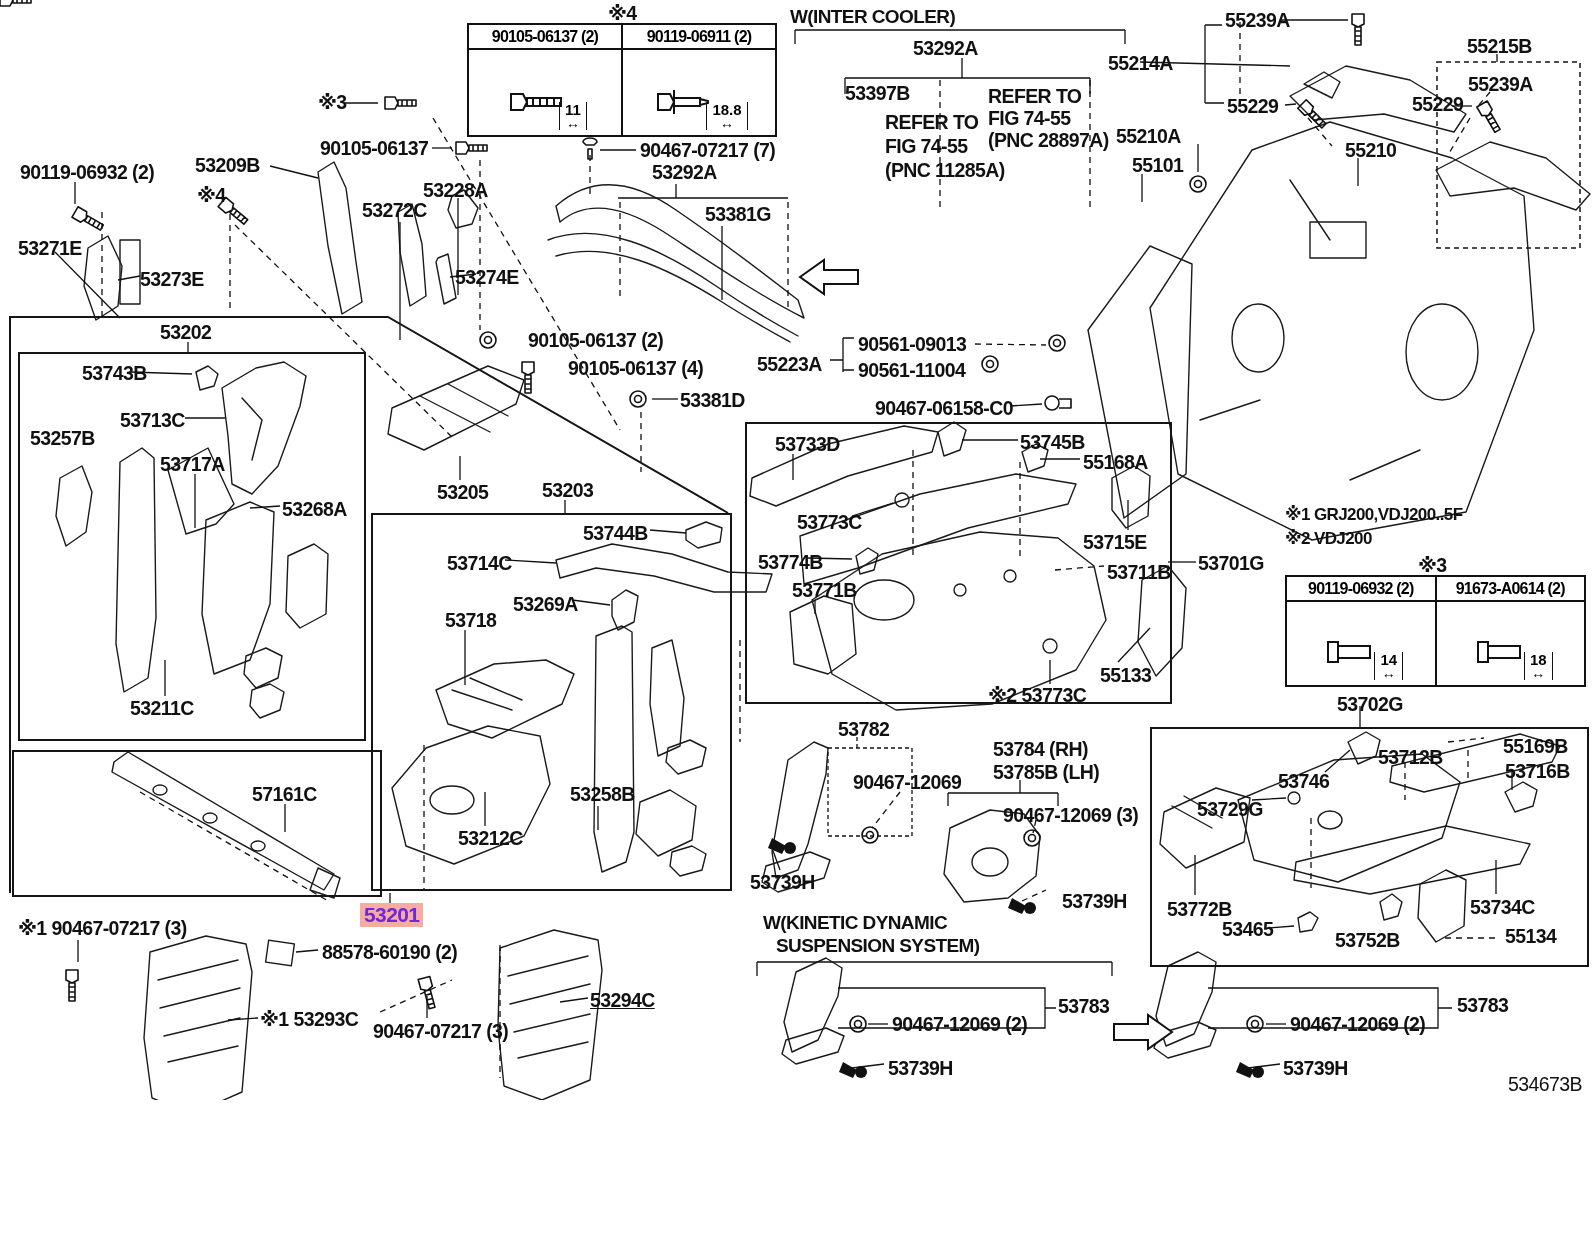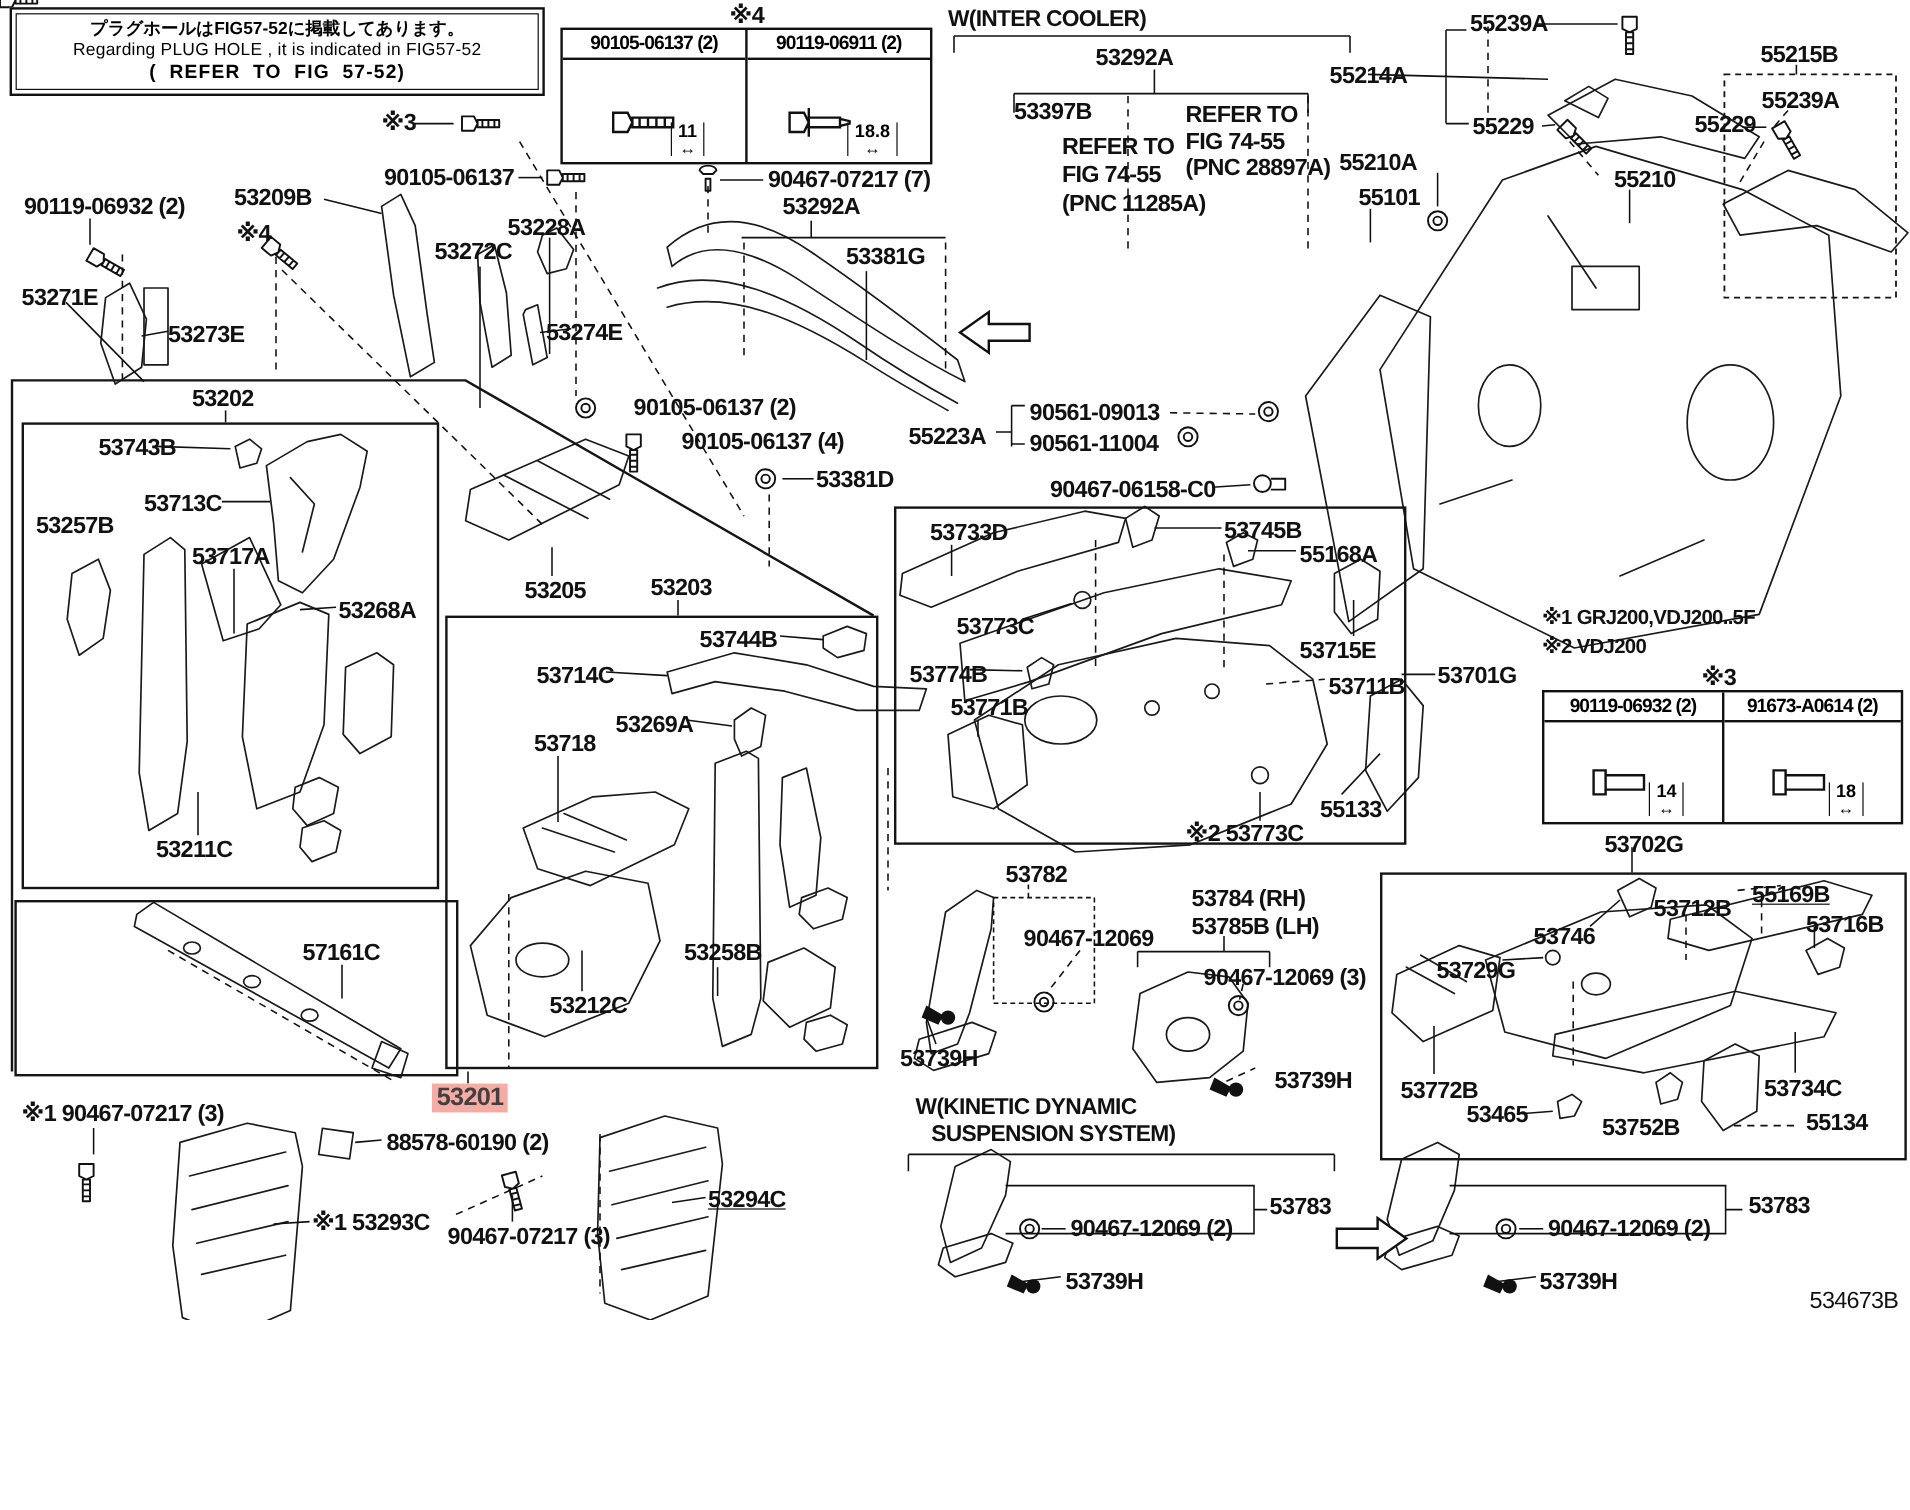--- a/index.html
+++ b/index.html
@@ -310,27 +310,20 @@
       <path d="M1172,1032 L1148,1015 L1148,1024 L1114,1024 L1114,1040 L1148,1040 L1148,1049 Z"></path>
     </g>
   </svg>
 
   <div class="gbox" style="left:18px;top:352px;width:344px;height:385px"></div>
   <div class="gbox" style="left:371px;top:513px;width:357px;height:374px"></div>
   <div class="gbox" style="left:745px;top:422px;width:423px;height:278px"></div>
   <div class="gbox" style="left:12px;top:750px;width:366px;height:143px"></div>
   <div class="gbox" style="left:1150px;top:727px;width:435px;height:236px"></div>
 
-  <div class="notebox">
-    <div class="notebox-inner">
-      <div class="nb-jp">プラグホールはFIG57-52に掲載してあります。</div>
-      <div class="nb-en">Regarding PLUG HOLE , it is indicated in FIG57-52</div>
-      <div class="nb-refer">( REFER TO FIG 57-52)</div>
-    </div>
-  </div>
 
   <div class="inset" style="left:467px;top:23px;width:306px;height:110px">
     <div class="inset-cell">
       <div class="inset-head">90105-06137 (2)</div>
       <div class="inset-body">
         <svg width="70" height="46" viewBox="0 0 70 46">
           <path d="M8,8 h12 l4,8 l-4,8 h-12 z M24,12 h34 v8 h-34 z M30,12 v8 M37,12 v8 M44,12 v8 M51,12 v8" stroke="#111" fill="none" stroke-width="2"></path>
         </svg>
         <div class="dim">
           <div class="dim-num">11</div>
@@ -443,40 +436,40 @@
       <div class="lbl" style="left: 758px; top: 552px;">53774B</div>
       <div class="lbl" style="left: 792px; top: 580px;">53771B</div>
       <div class="lbl" style="left: 1107px; top: 562px;">53711B</div>
       <div class="lbl" style="left: 1198px; top: 553px;">53701G</div>
       <div class="lbl" style="left: 1100px; top: 665px;">55133</div>
       <div class="lbl" style="left: 988px; top: 685px;">※2 53773C</div>
       <div class="lbl med" style="left: 1285px; top: 506px; font-size: 17px;">※1 GRJ200,VDJ200..5F</div>
       <div class="lbl med" style="left: 1285px; top: 530px; font-size: 17px;">※2 VDJ200</div>
       <div class="lbl" style="left: 1418px; top: 555px;">※3</div>
       <div class="lbl" style="left: 1337px; top: 694px;">53702G</div>
-      <div class="lbl" style="left: 1460px; top: 736px; text-decoration: underline;">55169B</div>
+      <div class="lbl" style="left: 1503px; top: 736px;">55169B</div>
       <div class="lbl" style="left: 1378px; top: 747px;">53712B</div>
       <div class="lbl" style="left: 1505px; top: 761px;">53716B</div>
       <div class="lbl" style="left: 1278px; top: 771px;">53746</div>
       <div class="lbl" style="left: 1197px; top: 799px;">53729G</div>
       <div class="lbl" style="left: 1167px; top: 899px;">53772B</div>
       <div class="lbl" style="left: 1222px; top: 919px;">53465</div>
       <div class="lbl" style="left: 1335px; top: 930px;">53752B</div>
       <div class="lbl" style="left: 1470px; top: 897px;">53734C</div>
       <div class="lbl" style="left: 1505px; top: 926px;">55134</div>
       <div class="lbl" style="left: 838px; top: 719px;">53782</div>
       <div class="lbl" style="left: 853px; top: 772px;">90467-12069</div>
       <div class="lbl" style="left: 993px; top: 739px;">53784 (RH)</div>
       <div class="lbl" style="left: 993px; top: 762px;">53785B (LH)</div>
       <div class="lbl" style="left: 1003px; top: 805px;">90467-12069 (3)</div>
       <div class="lbl" style="left: 750px; top: 872px;">53739H</div>
       <div class="lbl" style="left: 1062px; top: 891px;">53739H</div>
       <div class="lbl" style="left: 18px; top: 918px;">※1 90467-07217 (3)</div>
       <div class="lbl" style="left: 322px; top: 942px;">88578-60190 (2)</div>
-      <div class="lbl hl" style="left: 360px; top: 903px; background: rgb(246, 171, 163); color: #404040;">53201</div>
+      <div class="lbl hl" style="left: 360px; top: 903px; background: rgb(246, 171, 163); color: #6d28d9;">53201</div>
       <div class="lbl" style="left: 260px; top: 1009px;">※1 53293C</div>
       <div class="lbl" style="left: 373px; top: 1021px;">90467-07217 (3)</div>
       <div class="lbl" style="left: 590px; top: 990px; text-decoration: underline;">53294C</div>
       <div class="lbl med" style="left: 763px; top: 913px;">W(KINETIC DYNAMIC</div>
       <div class="lbl med" style="left: 776px; top: 936px;">SUSPENSION SYSTEM)</div>
       <div class="lbl" style="left: 1058px; top: 996px;">53783</div>
       <div class="lbl" style="left: 892px; top: 1014px;">90467-12069 (2)</div>
       <div class="lbl" style="left: 888px; top: 1058px;">53739H</div>
       <div class="lbl" style="left: 1457px; top: 995px;">53783</div>
       <div class="lbl" style="left: 1290px; top: 1014px;">90467-12069 (2)</div>

